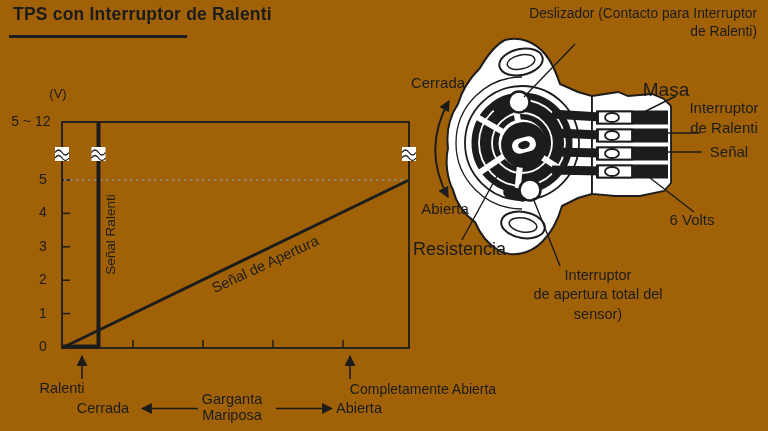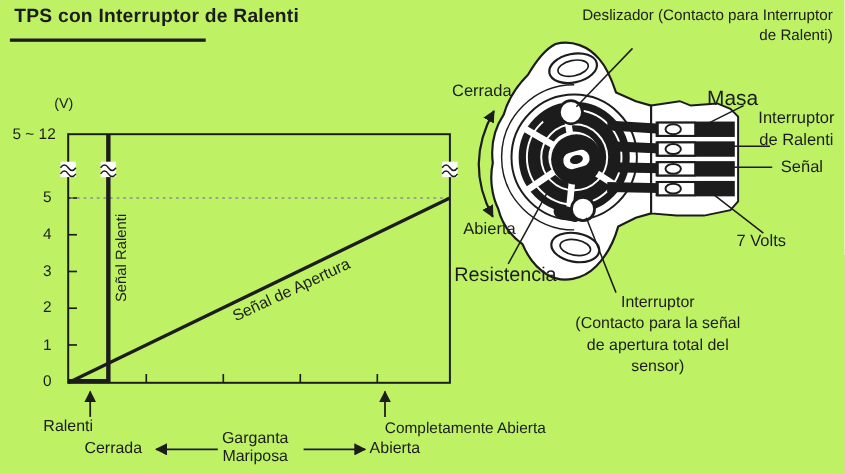--- a/index.html
+++ b/index.html
@@ -1,17 +1,17 @@
 <!DOCTYPE html>
 <html><head>
 <meta charset="utf-8">
 <style>
   html,body{margin:0;padding:0;background:#fff;}
   #stage{
-    position:relative;width:768px;height:431px;background:#bef264;
+    position:relative;width:768px;height:431px;background:#a16207;
     font-family:"Liberation Sans", sans-serif;color:#1c1c1c;overflow:hidden;
   }
   #stage svg{position:absolute;left:0;top:0;}
   .lbl{position:absolute;color:#1c1c1c;white-space:nowrap;line-height:1.1;}
   .ctr{text-align:center;}
   .rgt{text-align:center;}
   .title{font-weight:bold;font-size:17.5px;letter-spacing:.2px;}
   .underline{position:absolute;background:#1c1c1c;}
   .tick{font-size:14px;}
   .rot90{transform:rotate(-90deg);transform-origin:50% 50%;}
@@ -192,21 +192,20 @@
   </div>
   <div class="lbl ctr" style="left:405px;top:75px;width:66px;font-size:15px;">Cerrada</div>
   <div class="lbl ctr" style="left:412px;top:201px;width:66px;font-size:15px;">Abierta</div>
   <div class="lbl ctr" style="left:412px;top:240px;width:95px;font-size:18px;">Resistencia</div>
   <div class="lbl ctr" style="left:639px;top:80px;width:54px;font-size:19px;">Masa</div>
   <div class="lbl ctr" style="left:680px;top:98px;width:88px;font-size:15px;line-height:19.5px;">
     <div>Interruptor</div>
     <div>de Ralenti</div>
   </div>
   <div class="lbl ctr" style="left:699px;top:144px;width:60px;font-size:15px;">Señal</div>
-  <div class="lbl ctr" style="left:660px;top:212px;width:64px;font-size:15px;">7 Volts</div>
+  <div class="lbl ctr" style="left:660px;top:212px;width:64px;font-size:15px;">6 Volts</div>
   <div class="lbl ctr" style="left:468px;top:266px;width:260px;font-size:14.5px;line-height:19.3px;">
     <div>Interruptor</div>
-    <div>(Contacto para la señal</div>
     <div>de apertura total del</div>
     <div>sensor)</div>
   </div>
 
 </div>
 
 </body></html>

